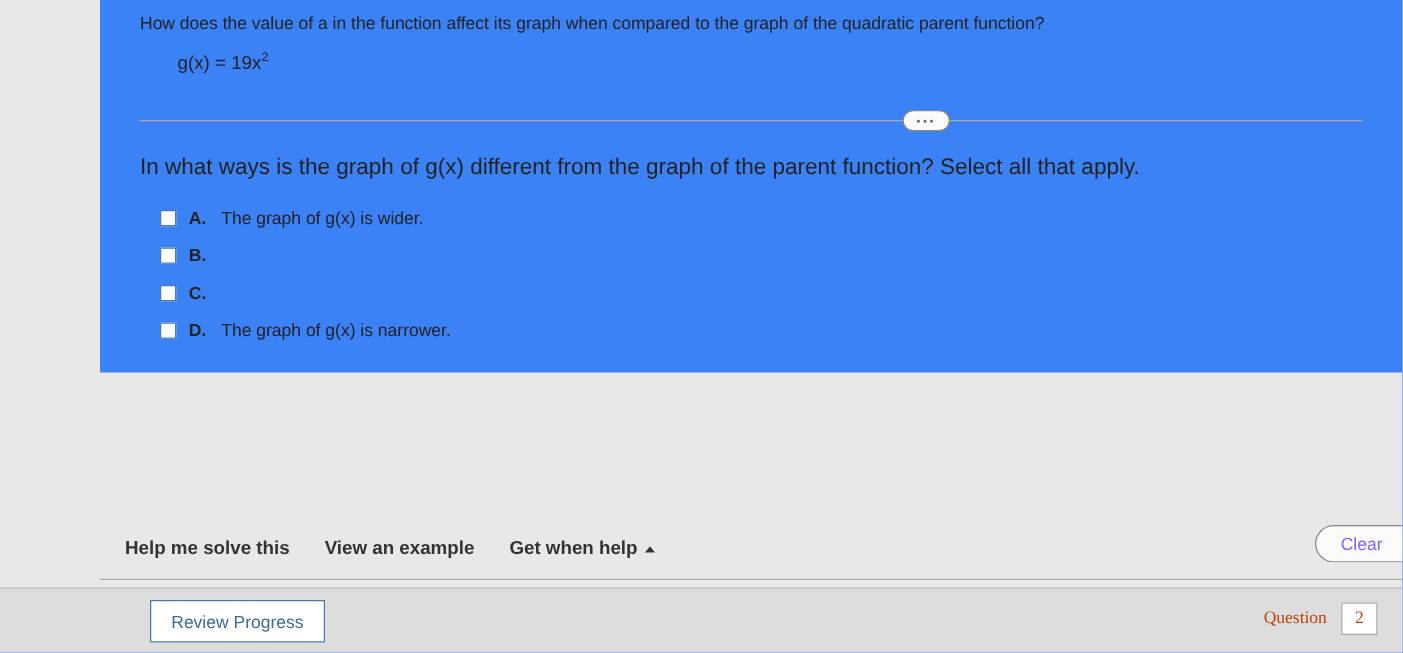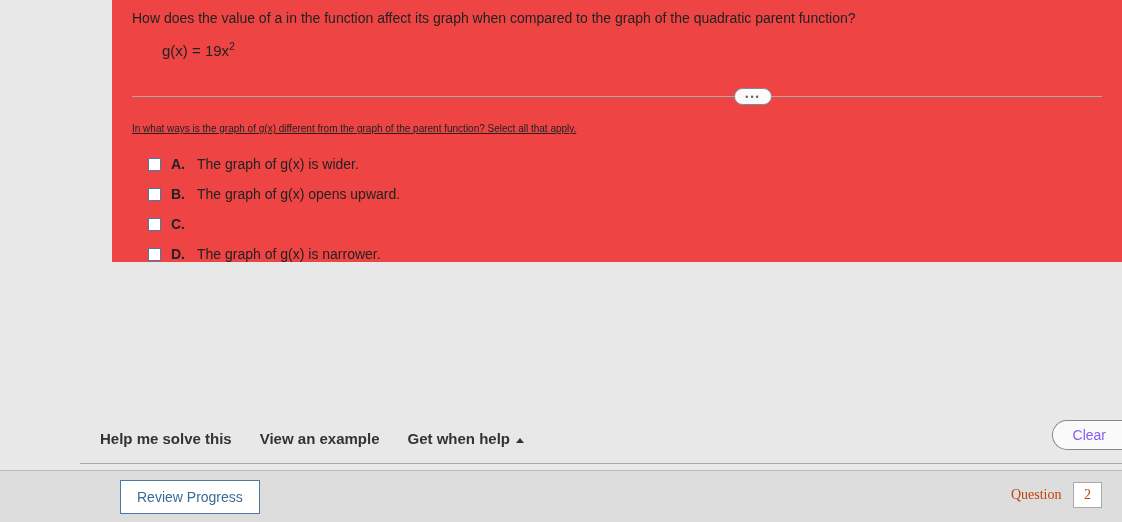--- a/index.html
+++ b/index.html
@@ -9,23 +9,23 @@
     }
     body {
       font-family: Arial, Helvetica, sans-serif;
       background: #e8e8e8;
       width: 1122px;
       height: 522px;
       position: relative;
       overflow: hidden;
     }
     .content-area {
-      background: #ef4444;
-      padding: 0;
-      margin-left: 112px;
+      background: #3b82f6;
+      padding: 12px;
+      margin-left: 80px;
       margin-right: 0;
       padding-top: 8px;
     }
     .question-text {
       font-size: 14px;
       color: #222;
       padding: 0 20px;
       line-height: 1.5;
     }
     .equation {
@@ -53,24 +53,23 @@
       background: #fafafa;
       display: flex;
       align-items: center;
       justify-content: center;
       font-size: 9px;
       color: #666;
       letter-spacing: 2px;
       cursor: pointer;
     }
     .sub-question {
-      font-size: 10px;
+      font-size: 18px;
       color: #222;
       padding: 0 20px 22px 20px;
-      text-decoration: underline;
     }
     .options {
       padding: 0 0 0 36px;
     }
     .option {
       display: flex;
       align-items: center;
       margin-bottom: 14px;
       font-size: 14px;
       color: #222;
@@ -186,21 +185,20 @@
 
   <div class="options">
     <div class="option">
       <div class="checkbox"></div>
       <span class="option-letter">A.</span>
       <span>The graph of g(x) is wider.</span>
     </div>
     <div class="option">
       <div class="checkbox"></div>
       <span class="option-letter">B.</span>
-      <span>The graph of g(x) opens upward.</span>
     </div>
     <div class="option">
       <div class="checkbox"></div>
       <span class="option-letter">C.</span>
     </div>
     <div class="option">
       <div class="checkbox"></div>
       <span class="option-letter">D.</span>
       <span>The graph of g(x) is narrower.</span>
     </div>

